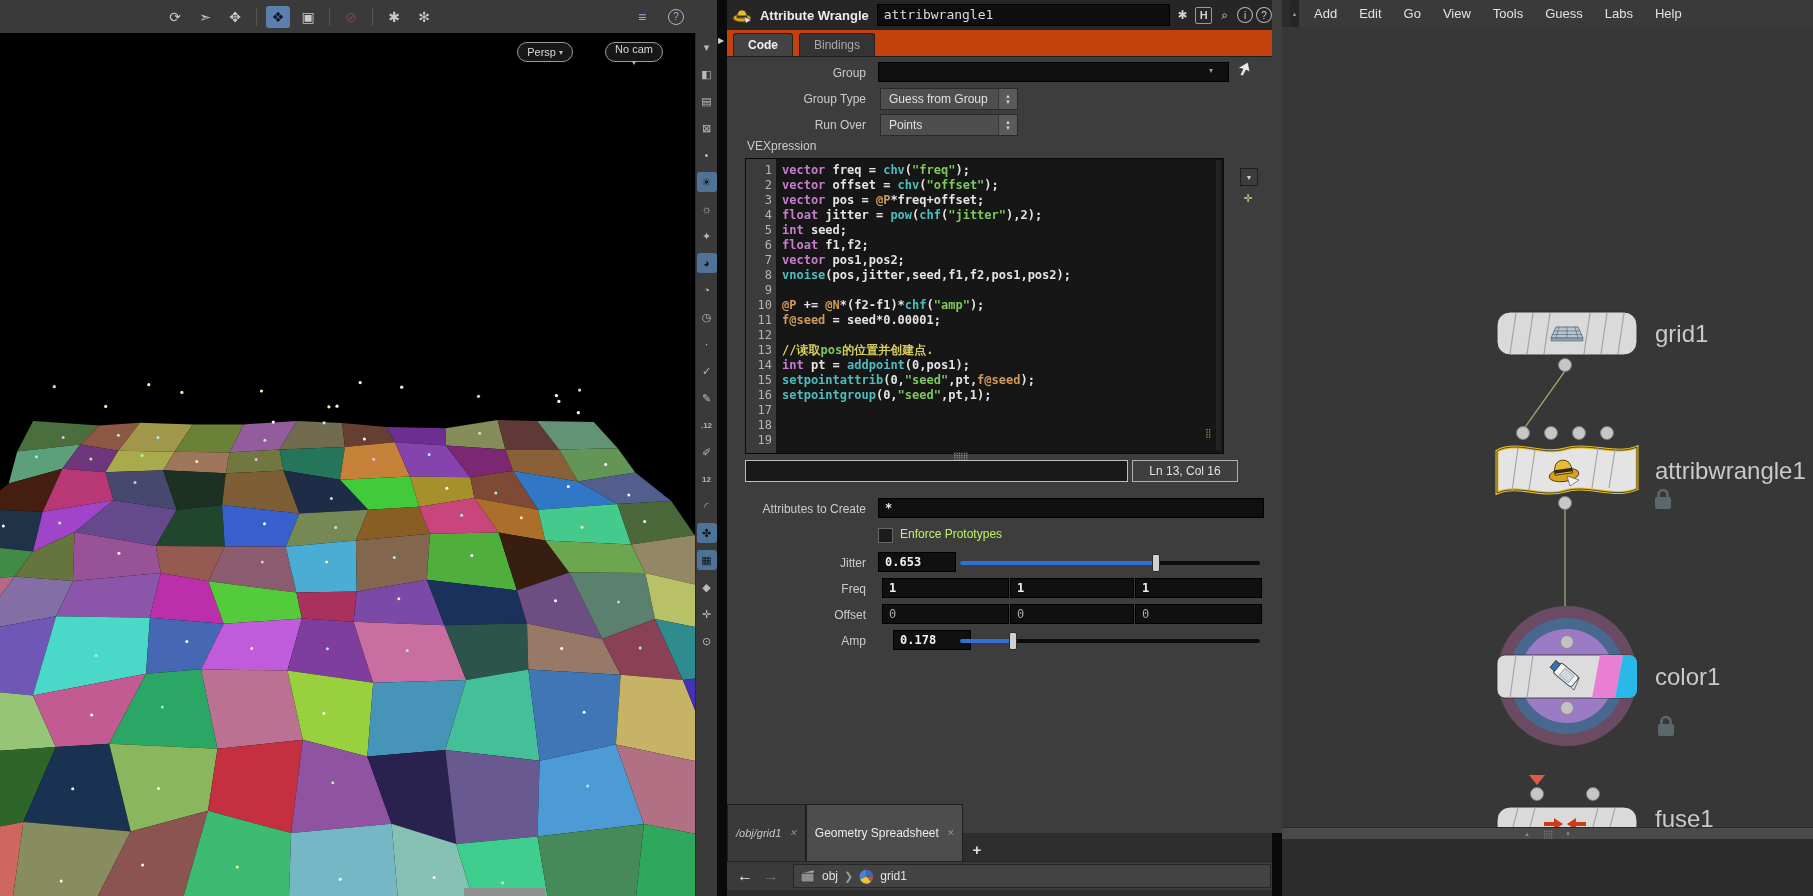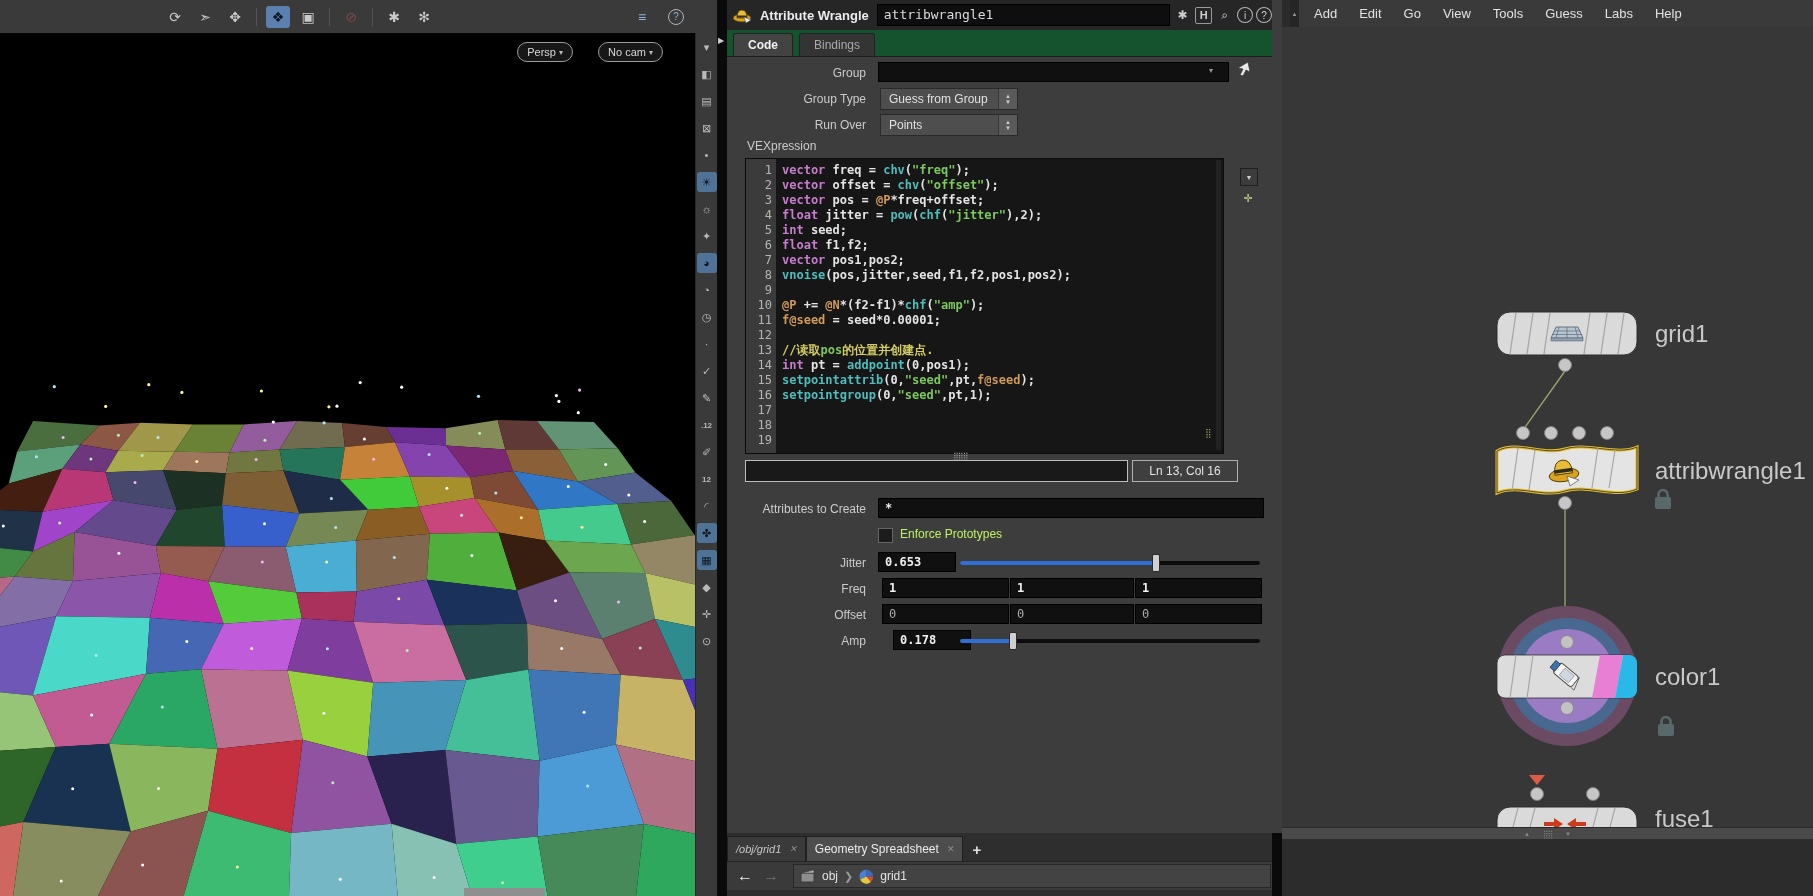--- a/index.html
+++ b/index.html
@@ -16,41 +16,41 @@
   .tbicon.active{background:#5b7fae;color:#0e1622;}
   .tbicon.disabled{color:#7c4a48;}
   .tbsep{width:1px;height:18px;background:#555;margin:0 6px;}
   #vp-corner{position:absolute;right:30px;top:0;height:33px;display:flex;align-items:center;gap:8px;}
   #vp-canvas{left:0;top:33px;width:695px;height:863px;background:#000;overflow:hidden;}
   .pill{position:absolute;top:9px;height:18px;border:1px solid #9a9a9a;border-radius:10px;
       background:#171717;color:#d8d8d8;font-size:11px;display:flex;align-items:center;
       padding:0 9px;gap:3px;}
   .pill .caret{font-size:8px;color:#bbb;}
   #pill-persp{right:122px;}
-  #pill-cam{right:32px;}
+  #pill-cam{right:32px;flex-direction:column;}
   #vp-strip{left:695px;top:33px;width:22px;height:863px;background:#3a3a3a;border-left:1px solid #2a2a2a;
       display:flex;flex-direction:column;align-items:center;padding-top:4px;box-sizing:border-box;}
   .stripicon{width:20px;height:20px;margin-bottom:7px;display:flex;align-items:center;justify-content:center;
       font-size:11px;color:#b9b9b9;border-radius:3px;flex:0 0 auto;}
   .stripicon.active{background:#4f7396;color:#101820;}
   .stripicon.txt{font-size:8px;font-weight:bold;}
   
   #div1{left:717px;top:0;width:10px;height:896px;background:#0a0a0a;}
   #div1 .stow{position:absolute;top:36px;left:1px;font-size:8px;color:#cfcfcf;}
   #div2{left:1272px;top:0;width:10px;height:896px;background:#0a0a0a;}
   
   #pp{left:727px;top:0;width:545px;height:833px;background:#3d3d3d;padding-left:24px;}
   #pp-header{left:0;top:0;width:545px;height:30px;background:#262626;display:flex;align-items:center;}
   #pp-title{font-size:13px;font-weight:bold;color:#ececec;margin:0 8px 0 6px;white-space:nowrap;}
   #pp-name{width:286px;height:20px;background:#0e0e0e;color:#dcdcdc;border:1px solid #000;
       font-family:"DejaVu Sans Mono",monospace;font-size:13px;line-height:20px;padding-left:6px;}
   .hdricon{width:19px;height:19px;margin-left:3px;display:flex;align-items:center;justify-content:center;
       color:#cfcfcf;font-size:12px;}
   .circ{border:1px solid #b5b5b5;border-radius:50%;width:14px;height:14px;font-size:10px;}
-  #pp-tabs{left:0;top:30px;width:545px;height:26px;background:#14532d;display:flex;align-items:flex-end;
+  #pp-tabs{left:0;top:30px;width:545px;height:26px;background:#c2410c;display:flex;align-items:flex-end;
       border-bottom:1px solid #1e1e1e;}
   .ptab{height:22px;padding:0 14px;display:flex;align-items:center;font-size:12px;color:#a9a9a9;
       background:#343434;border:1px solid #222;border-bottom:none;margin-left:6px;border-radius:3px 3px 0 0;}
   .ptab.active{background:#434343;color:#f0f0f0;font-weight:bold;}
   .prow-label{position:absolute;left:0;width:139px;text-align:right;font-size:12px;color:#cbcbcb;line-height:22px;}
   .dfield{position:absolute;background:#101010;border:1px solid #000;height:18px;
       font-family:"DejaVu Sans Mono",monospace;font-weight:600;font-size:12px;color:#f0f0f0;
       line-height:18px;padding-left:6px;box-sizing:content-box;}
   .dfield.dim{color:#a9a9a9;font-weight:400;}
   .combo{position:absolute;height:20px;display:flex;border:1px solid #2a2a2a;}
@@ -77,21 +77,21 @@
       color:#e3e3e3;font-size:12px;display:flex;align-items:center;justify-content:center;}
   .chk{position:absolute;width:13px;height:13px;background:#1c1c1c;border:1px solid #666;}
   .slider{position:absolute;height:18px;}
   .slider .track{position:absolute;left:0;right:0;top:7px;height:4px;background:#0c0c0c;border-radius:2px;}
   .slider .fill{position:absolute;left:0;top:7px;height:4px;background:#2f6fd6;border-radius:2px;}
   .slider .handle{position:absolute;top:0;width:8px;height:18px;background:#d0d0d0;border:1px solid #2a2a2a;
       border-radius:2px;box-sizing:border-box;}
   
   #bb{left:727px;top:833px;width:545px;height:63px;background:#2e2e2e;}
   #bb-tabs{position:absolute;left:0;top:2px;height:26px;display:flex;align-items:flex-end;}
-  .btab{height:24px;display:flex;align-items:center;padding:0 8px;font-size:11px;color:#c6c6c6;
+  .btab{height:24px;display:flex;align-items:center;padding:16px 8px;font-size:11px;color:#c6c6c6;
       background:#3a3a3a;border:1px solid #1f1f1f;border-bottom:none;gap:8px;}
   .btab.active{background:#4d4d4d;color:#ececec;font-size:12px;}
   .btab .x{color:#8d8d8d;font-size:9px;}
   #bb-plus{height:24px;display:flex;align-items:center;padding:0 9px;color:#e0e0e0;font-size:15px;font-weight:bold;}
   #bb-path{position:absolute;left:0;top:28px;width:545px;height:28px;background:#3a3a3a;
       border-top:1px solid #252525;display:flex;align-items:center;}
   .navarrow{font-size:16px;font-weight:bold;margin-left:10px;}
   #bc-box{margin-left:14px;height:22px;width:470px;background:#434343;border:1px solid #272727;
       display:flex;align-items:center;font-size:12px;color:#e2e2e2;gap:6px;padding-left:6px;}
   .bc-chev{color:#9a9a9a;font-size:11px;}

